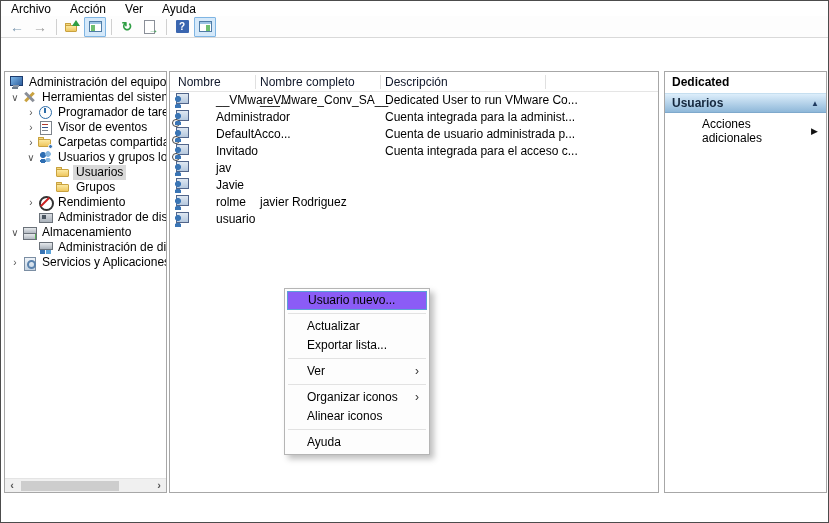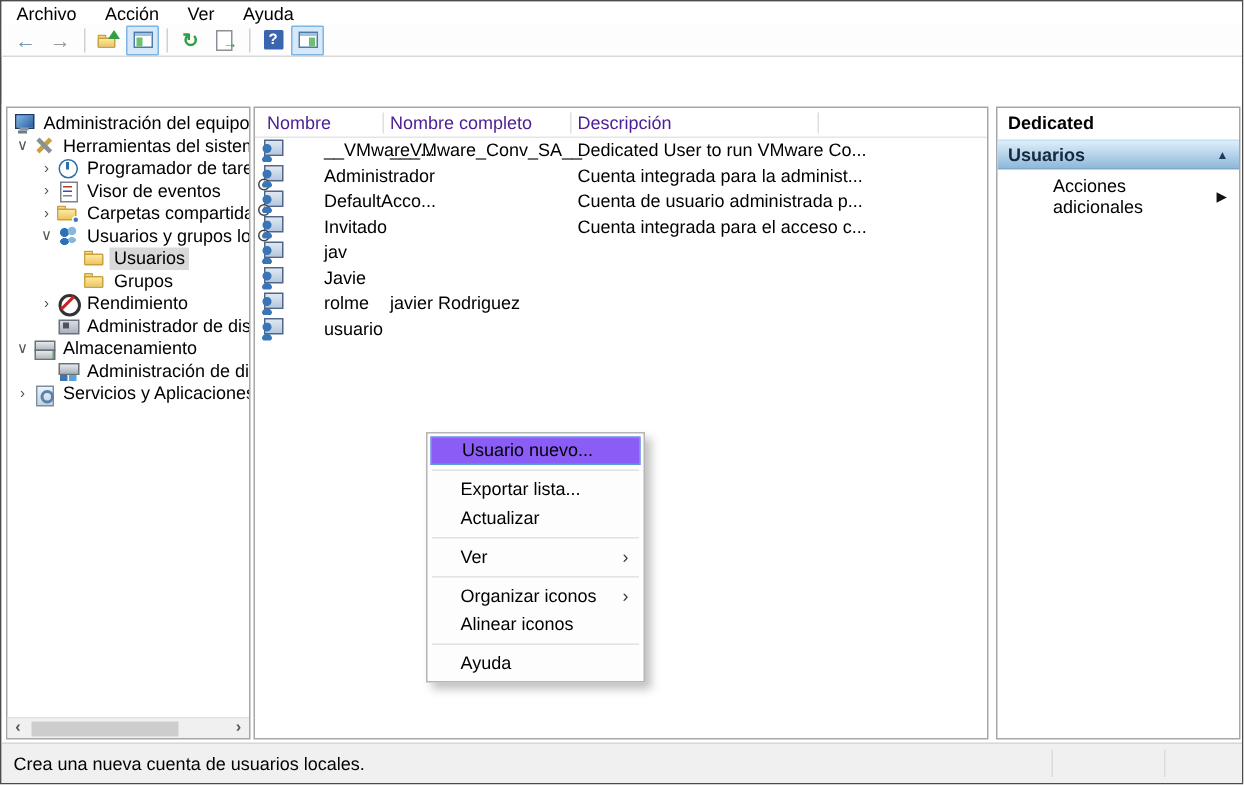--- a/index.html
+++ b/index.html
@@ -153,21 +153,21 @@
   .ind2 { padding-left:19px; }
   .ind3 { padding-left:51px; }
 
   .hscroll { position:absolute; left:0; right:0; bottom:0; height:14px; background:#f0f0f0;
     border-top:1px solid #e4e4e4; display:flex; align-items:center; }
   .hs-arrow { width:14px; text-align:center; font-size:11px; font-weight:bold; color:#555; line-height:13px; }
   .hs-thumb { height:10px; width:98px; background:#cdcdcd; margin-left:2px; }
 
   
   .list-header { height:20px; position:relative; border-bottom:1px solid #e5e5e5; }
-  .lh-label { position:absolute; top:0; line-height:20px; color:#4c1d95; }
+  .lh-label { position:absolute; top:0; line-height:20px; color:#0f172a; }
   .lh-sep { position:absolute; top:3px; width:1px; height:14px; background:#e0e0e0; }
   .l-row { position:relative; height:17px; }
   .l-row .ic-user { position:absolute; left:3px; top:1px; }
   .l-cell { position:absolute; top:0; line-height:17px; white-space:nowrap; }
   .c-name { left:22px;margin-left:24px; } .c-full { left:90px; } .c-desc { left:215px; }
 
   
   .actions-header { height:21px; line-height:21px; padding-left:7px; font-weight:bold; }
   .actions-group { height:20px; display:flex; align-items:center; padding:0 7px;
     background:linear-gradient(#ddeefb,#8fb8d9); border-top:1px solid #c6dff0;
@@ -386,36 +386,31 @@
       <div class="actions-item">
         <span>Acciones adicionales</span>
         <span class="ai-arrow">▶</span>
       </div>
     </div>
   </div>
 
   <div class="context-menu">
     <div class="cm-item hl">Usuario nuevo...</div>
     <div class="cm-sep"></div>
+    <div class="cm-item">Actualizar</div>
     <div class="cm-item">Exportar lista...</div>
-    <div class="cm-item">Actualizar</div>
     <div class="cm-sep"></div>
     <div class="cm-item">
       <span>Ver</span>
       <span class="cm-arrow">›</span>
     </div>
     <div class="cm-sep"></div>
     <div class="cm-item">
       <span>Organizar iconos</span>
       <span class="cm-arrow">›</span>
     </div>
     <div class="cm-item">Alinear iconos</div>
     <div class="cm-sep"></div>
     <div class="cm-item">Ayuda</div>
   </div>
 
-  <div class="statusbar">
-    <span>Crea una nueva cuenta de usuarios locales.</span>
-    <span class="sb-sep" style="left:700px;"></span>
-    <span class="sb-sep" style="left:775px;"></span>
-  </div>
 
 </div>
 
 </body></html>

